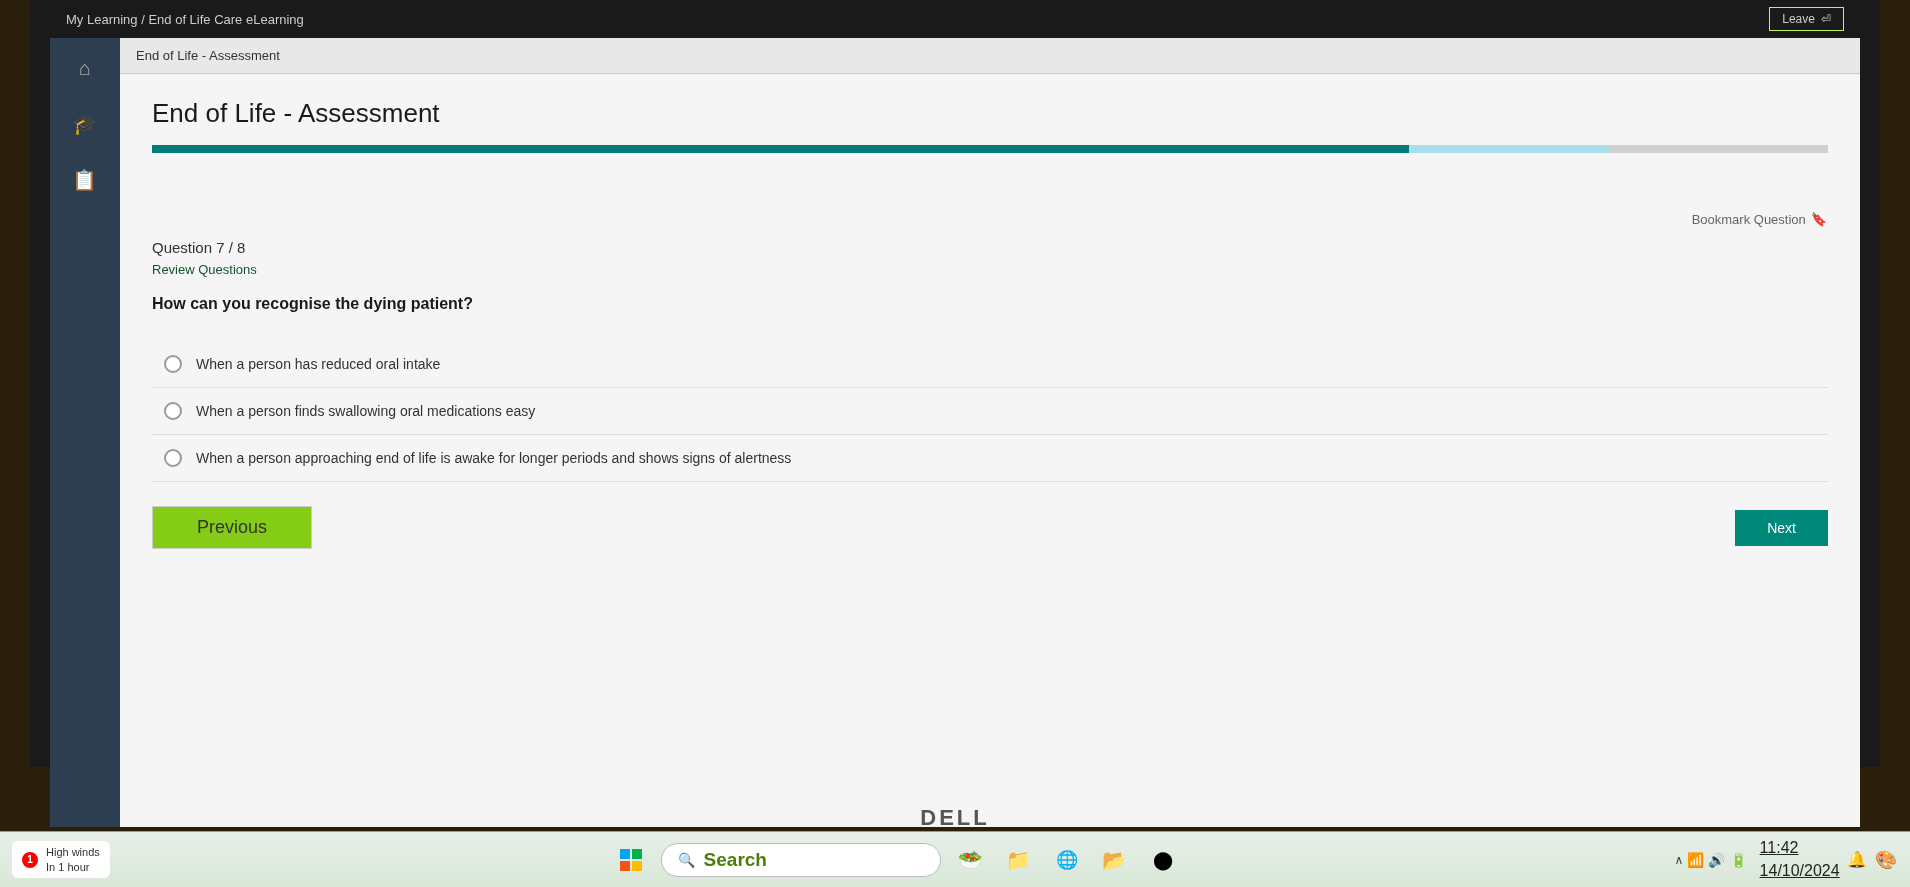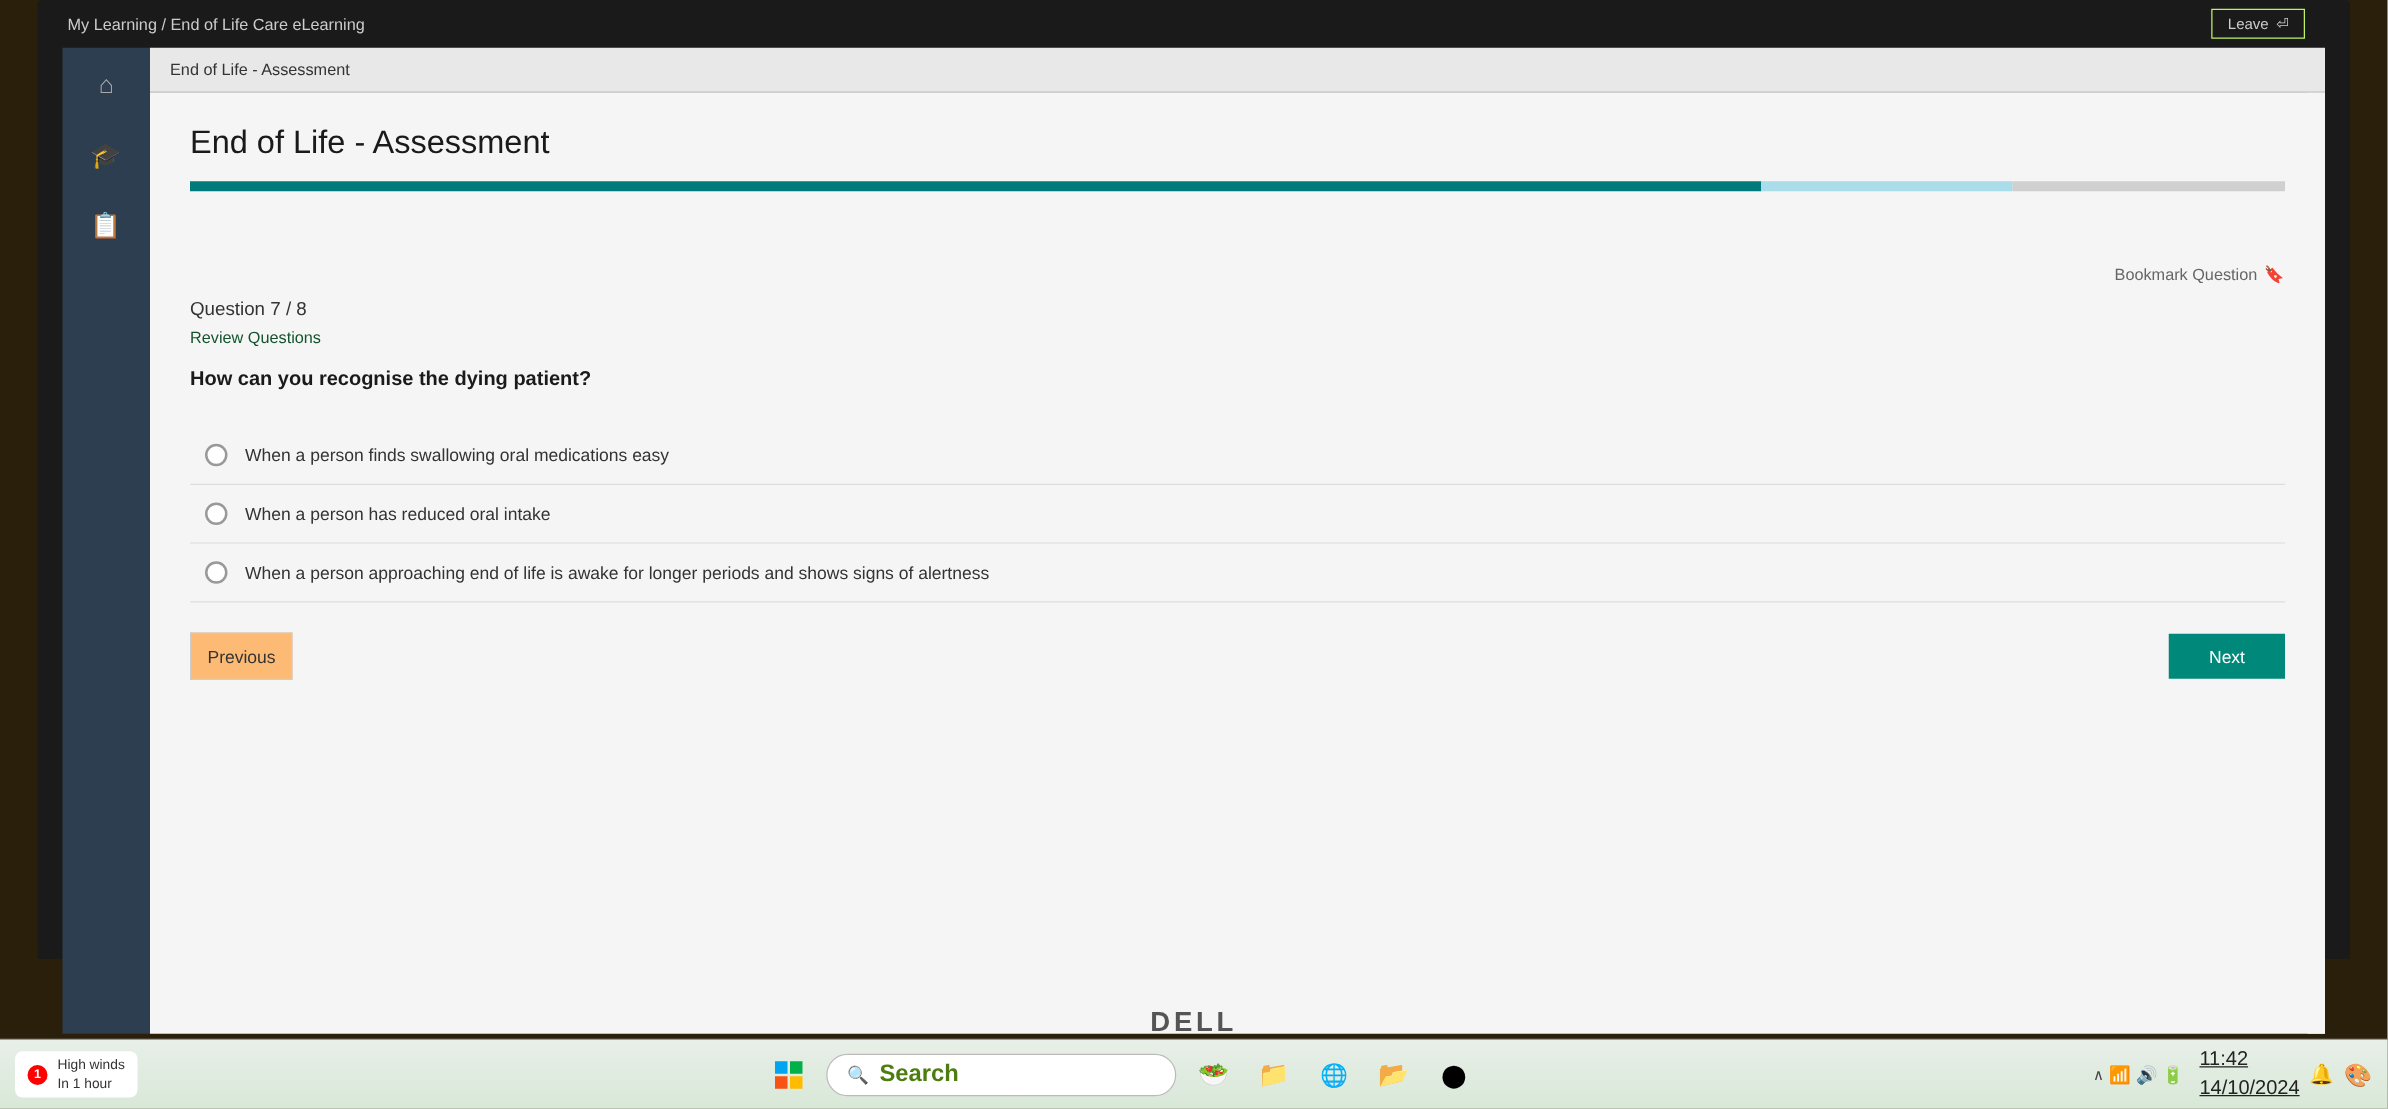--- a/index.html
+++ b/index.html
@@ -197,25 +197,25 @@
     }
 
     
     .nav-buttons {
       display: flex;
       justify-content: space-between;
       align-items: center;
       margin-top: 24px;
     }
     .prev-btn {
-      background: #fdba74;
+      background: #84cc16;
       border: 1px solid #ccc;
       color: #333;
-      padding: 10px 13px;
-      font-size: 14px;
+      padding: 10px 44px;
+      font-size: 18px;
       cursor: pointer;
     }
     .next-btn {
       background: #00897b;
       border: none;
       color: white;
       padding: 10px 32px;
       font-size: 14px;
       cursor: pointer;
       font-weight: 500;
@@ -370,21 +370,21 @@
       color: #555;
       letter-spacing: 3px;
       font-family: 'Arial Black', sans-serif;
     }
   </style>
 </head>
 <body>
 
 <div class="screen-bezel"></div>
 
-<div class="top-bar" style="position:absolute;top:0;left:38px;right:50px;z-index:10;">
+<div class="top-bar" style="position:absolute;top:0;left:50px;right:50px;z-index:10;">
   <span class="top-bar-breadcrumb">
     <span>My Learning</span>
     <span> / </span>
     <span>End of Life Care eLearning</span>
   </span>
   <button class="leave-btn">
     <span>Leave</span>
     <span style="font-size:12px;">⏎</span>
   </button>
 </div>
@@ -423,26 +423,26 @@
   <div class="question-number">Question 7 / 8</div>
 
   <a class="review-link">Review Questions</a>
 
   <div class="question-text">How can you recognise the dying patient?</div>
 
   <div>
 
     <div class="answer-option">
       <div class="radio-circle"></div>
-      <span class="answer-text">When a person finds swallowing oral medications easy</span>
+      <span class="answer-text">When a person has reduced oral intake</span>
     </div>
 
     <div class="answer-option">
       <div class="radio-circle"></div>
-      <span class="answer-text">When a person has reduced oral intake</span>
+      <span class="answer-text">When a person finds swallowing oral medications easy</span>
     </div>
 
     <div class="answer-option">
       <div class="radio-circle"></div>
       <span class="answer-text">When a person approaching end of life is awake for longer periods and shows signs of alertness</span>
     </div>
 
   </div>
 
   <div class="nav-buttons">

